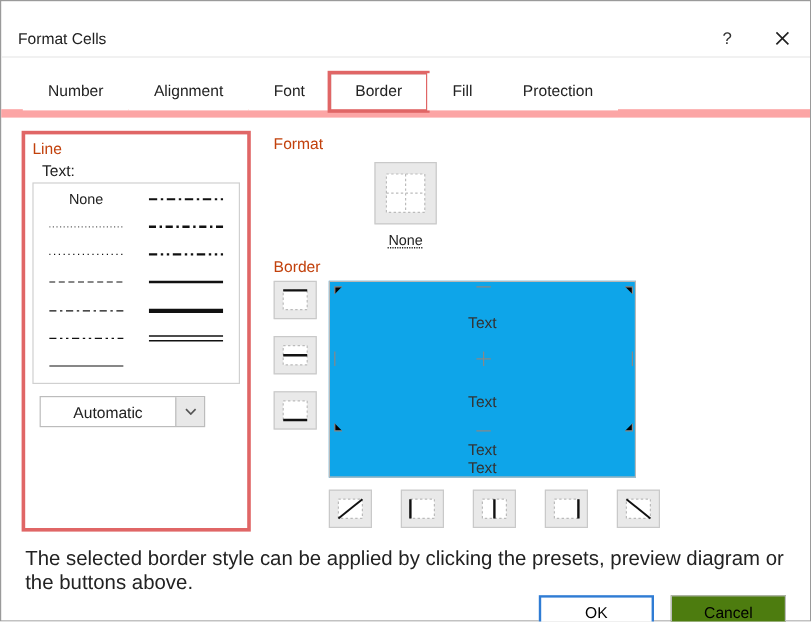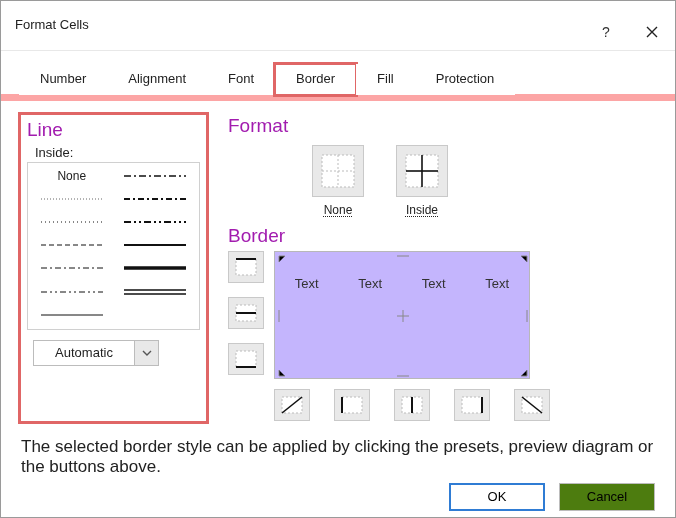--- a/index.html
+++ b/index.html
@@ -5,21 +5,21 @@
   * { box-sizing: border-box; font-family: "Segoe UI", Tahoma, sans-serif; }
   body { margin: 0; background: #fff; }
   .window {
     width: 676px; height: 518px;
     border: 1px solid #9a9a9a;
     background: #fff;
     display: flex; flex-direction: column;
     position: relative;
   }
   .titlebar {
-    height: 47px; display: flex; 
+    height: 47px; display: flex; align-items: center;
     padding: 0 0 0 14px;
     border-bottom: 1px solid #e8e8e8;
     font-size: 13px; color: #222;
     position: relative;
     margin-top: 16px;
   }
   .titlebar .spacer { flex: 1; }
   .titlebar .tbtn {
     width: 46px; height: 30px;
     display: flex; align-items: center; justify-content: center;
@@ -46,34 +46,34 @@
   .content {
     flex: 1; padding: 14px 20px 8px 20px;
     display: flex; gap: 22px;
     font-size: 13px; color: #222;
   }
   .leftbox {
     width: 185px;
     outline: 3px solid #e06666;
     padding: 4px 6px 10px 6px;
   }
-  .group-label { font-size: 19px; color: #a21caf; margin-bottom: 4px; }
+  .group-label { font-size: 13px; color: #c2410c; margin-bottom: 4px; }
   .style-box {
     border: 1px solid #d0d0d0;
     background: #fff;
     height: 168px; margin: 2px 0 10px 0;
     padding: 4px 6px;
     display: grid; grid-template-columns: 1fr 1fr; gap: 4px 8px;
   }
   .style-box .cell { display: flex; align-items: center; justify-content: center; height: 18px; }
   .linepat { width: 62px; }
   .color-dd {
     display: flex; align-items: center;
     border: 1px solid #bcbcbc;
-    height: 26px; width: 126px;
+    height: 26px; width: 138px;
   }
   .color-dd .lbl { flex: 1; text-align: center; font-size: 13px; }
   .color-dd .ddbtn {
     width: 24px; height: 100%; border-left: 1px solid #bcbcbc;
     background: #e8e8e8; display:flex; align-items:center; justify-content:center;
   }
   .rightcol { flex: 1; }
   .presets-row { display: flex; gap: 24px; padding: 4px 0 8px 80px; }
   .preset { width: 60px; display:flex; flex-direction: column; align-items:center; gap:6px; }
   .preset .icon {
@@ -81,22 +81,22 @@
     display:flex; align-items:center; justify-content:center;
   }
   .preset .plabel { font-size: 12px; text-decoration: underline dotted; text-underline-offset: 2px; }
   .border-area { display:flex; gap:10px; margin-top:4px; }
   .vbtns { display:flex; flex-direction:column; gap:14px; }
   .sqbtn {
     width: 36px; height: 32px; background:#e9e9e9; border:1px solid #c9c9c9;
     display:flex; align-items:center; justify-content:center;
   }
   .preview {
-    width: 256px; height: 128px; border:1px solid #b8b8b8; background:#c4b5fd;
-    display:grid; grid-template-columns:1fr 1fr 1fr 1fr; grid-template-rows:1fr 1fr;
+    width: 256px; height: 164px; border:1px solid #b8b8b8; background:#0ea5e9;
+    display:grid; grid-template-columns:1fr; grid-template-rows:1fr 1fr;
     position: relative;
   }
   .preview .cell { display:flex; align-items:center; justify-content:center; font-size:13px; color:#333;}
   .hbtns { display:flex; gap:24px; margin-top:10px; padding-left:0; }
   .hint { font-size: 17px; color:#222; padding: 8px 20px 0 20px; }
   .footer {
     height: 56px; display:flex; align-items:center; justify-content:flex-end;
     gap:14px; padding: 0 20px;
   }
   .btn {
@@ -127,21 +127,21 @@
     <div class="tab">Alignment</div>
     <div class="tab">Font</div>
     <div class="tab active highlight">Border</div>
     <div class="tab">Fill</div>
     <div class="tab">Protection</div>
   </div>
 
   <div class="content">
     <div class="leftbox">
       <div class="group-label">Line</div>
-      <div style="margin:4px 0 0 8px">Inside:</div>
+      <div style="margin:4px 0 0 8px">Text:</div>
       <div class="style-box">
         <div class="cell">
             <span style="font-size:12px">None</span>
           </div>
         <div class="cell">
             <svg class="linepat" height="4">
               <line x1="0" y1="2" x2="62" y2="2" stroke="#111" stroke-width="1.6" stroke-dasharray="7 3 2 3"></line>
             </svg>
           </div>
         <div class="cell">
@@ -216,30 +216,20 @@
       <div class="presets-row">
         <div class="preset">
           <div class="icon">
             <svg width="34" height="34">
                 <rect x="1" y="1" width="32" height="32" fill="#fff" stroke="#bbb" stroke-dasharray="2 2"></rect>
                 <line x1="17" y1="1" x2="17" y2="33" stroke="#bbb" stroke-dasharray="2 2"></line>
                 <line x1="1" y1="17" x2="33" y2="17" stroke="#bbb" stroke-dasharray="2 2"></line>
               </svg>
           </div>
           <span class="plabel">None</span>
-        </div>
-        <div class="preset">
-          <div class="icon">
-            <svg width="34" height="34">
-                <rect x="1" y="1" width="32" height="32" fill="#fff" stroke="#bbb" stroke-dasharray="2 2"></rect>
-                <line x1="17" y1="1" x2="17" y2="33" stroke="#111" stroke-width="1.6"></line>
-                <line x1="1" y1="17" x2="33" y2="17" stroke="#111" stroke-width="1.6"></line>
-              </svg>
-          </div>
-          <span class="plabel">Inside</span>
         </div>
       </div>
 
       <div class="group-label">Border</div>
       <div class="border-area">
         <div class="vbtns">
           <div class="sqbtn">
               <svg width="24" height="20">
                 <rect x="2" y="2" width="20" height="16" fill="#fff" stroke="#bbb" stroke-dasharray="2 2"></rect>
                 <line x1="2" y1="2" x2="22" y2="2" stroke="#111" stroke-width="2"></line>

